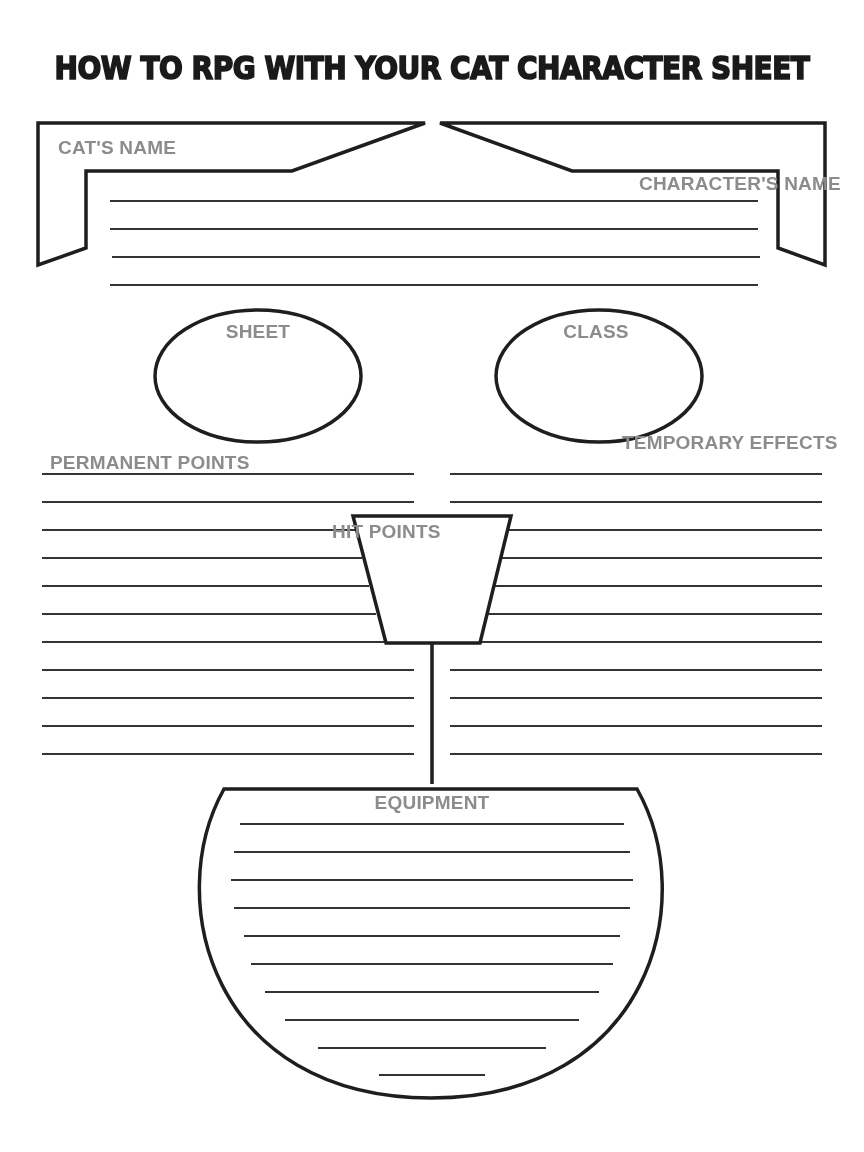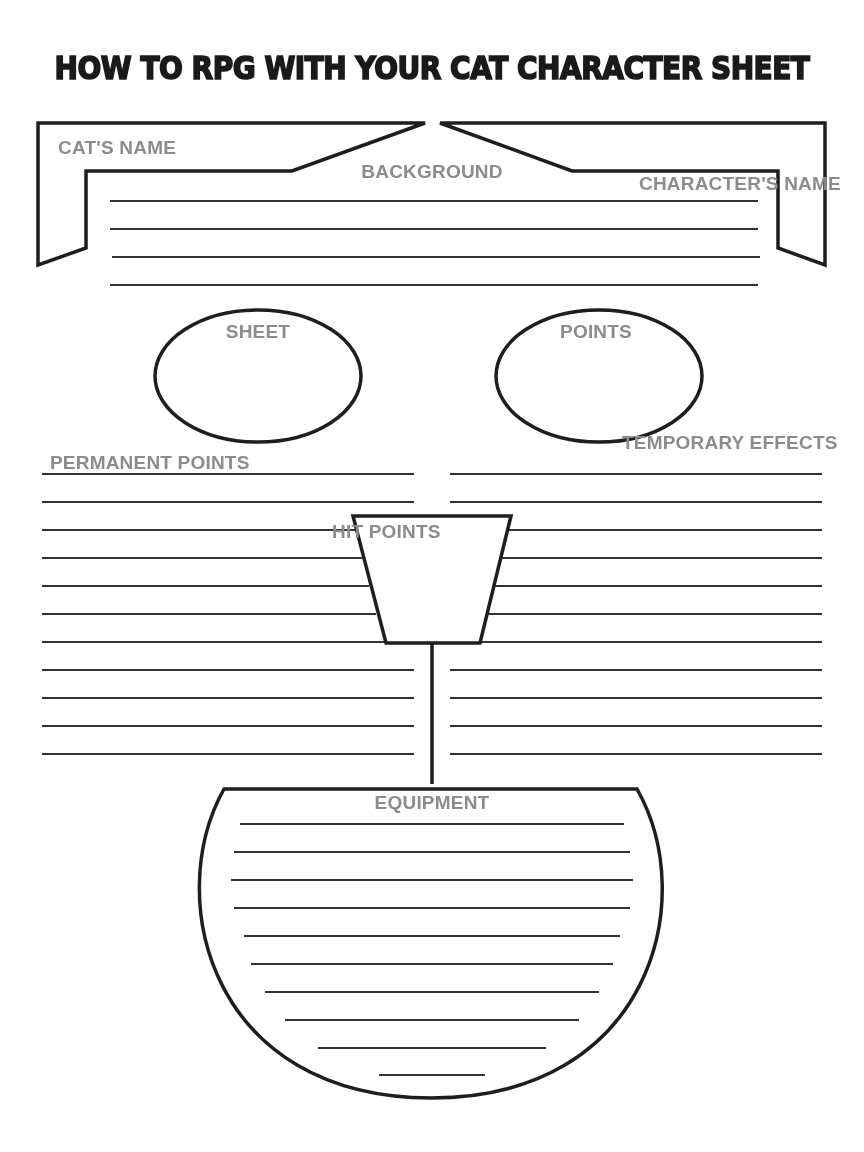--- a/index.html
+++ b/index.html
@@ -86,24 +86,23 @@
       <line class="write-line" x1="251" y1="964" x2="613" y2="964"></line>
       <line class="write-line" x1="265" y1="992" x2="599" y2="992"></line>
       <line class="write-line" x1="285" y1="1020" x2="579" y2="1020"></line>
       <line class="write-line" x1="318" y1="1048" x2="546" y2="1048"></line>
       <line class="write-line" x1="379" y1="1075" x2="485" y2="1075"></line>
     </g>
   </svg>
 
   <div class="label" style="left:58px; top:137px;">CAT'S NAME</div>
   <div class="label" style="left:639px; top:137px;margin-top:36px;">CHARACTER'S NAME</div>
-  <div class="label" style="left:0; width:864px; text-align:center; top:161px;">BACKGROUND</div>
 
   <div class="label" style="left:158px; width:200px; text-align:center; top:321px;">SHEET</div>
-  <div class="label" style="left:496px; width:200px; text-align:center; top:321px;">POINTS</div>
+  <div class="label" style="left:496px; width:200px; text-align:center; top:321px;">CLASS</div>
 
   <div class="label" style="left:50px; top:452px;">PERMANENT POINTS</div>
   <div class="label" style="left:622px; top:432px;">TEMPORARY EFFECTS</div>
 
   <div class="label" style="left:332px; width:200px; top:521px;">HIT POINTS</div>
 
   <div class="label" style="left:332px; width:200px; text-align:center; top:792px;">EQUIPMENT</div>
 
   <div class="field-zone" style="left:45px; top:158px; width:240px; height:12px;"></div>
   <div class="field-zone" style="left:580px; top:158px; width:238px; height:12px;"></div>

